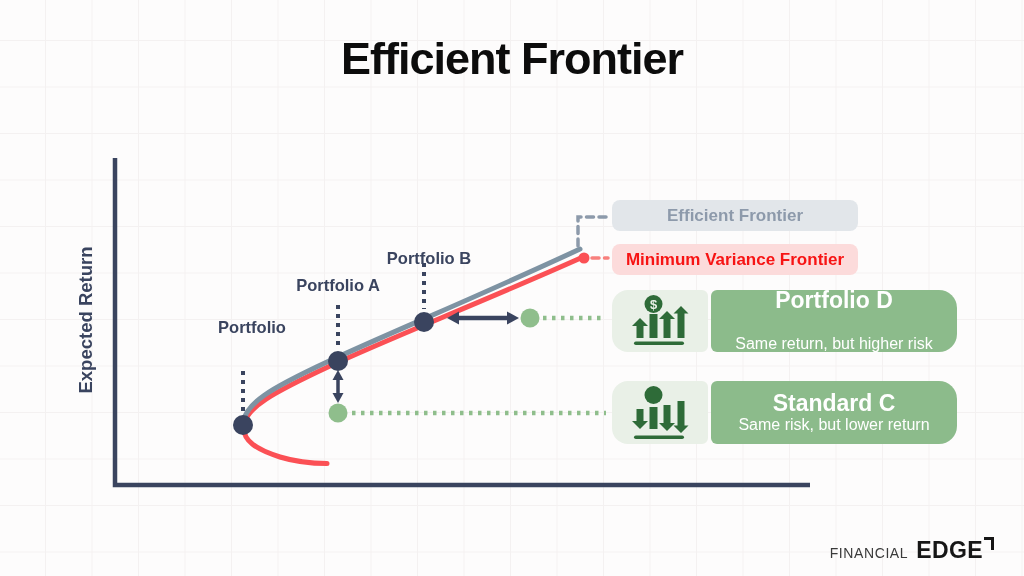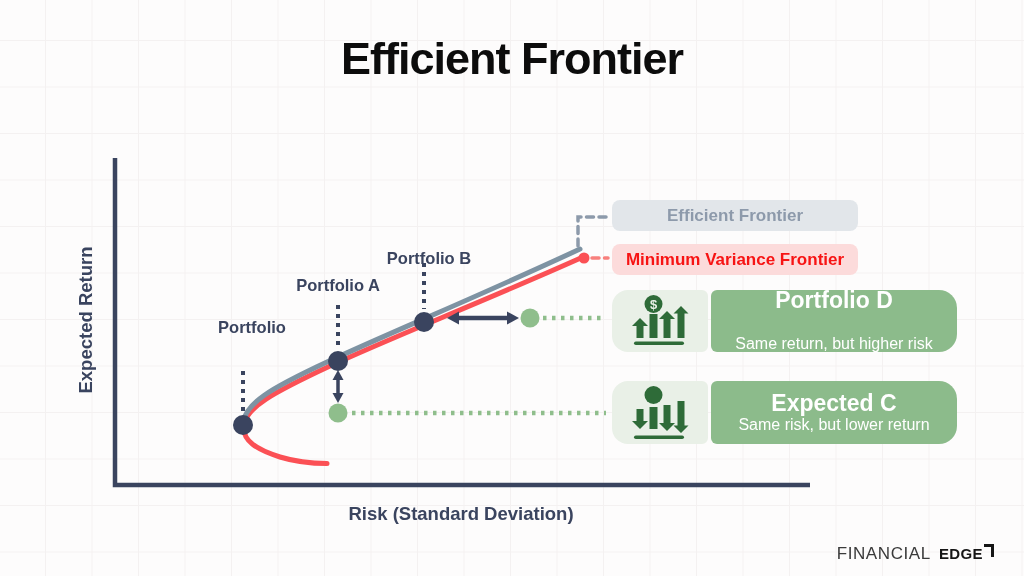--- a/index.html
+++ b/index.html
@@ -51,22 +51,22 @@
   .pbox{
     position:absolute;left:711px;width:246px;background:#8cbb8b;color:#ffffff;
     border-radius:6px 18px 18px 6px;
     display:flex;flex-direction:column;align-items:center;justify-content:center;
   }
   .pbox.d{top:290px;height:62px;gap:22px;}
   .pbox.c{top:381px;height:63px;}
   .pbox .name{font-size:23px;font-weight:800;line-height:1.1;}
   .pbox .desc{font-size:16px;font-weight:400;line-height:1.15;}
   .logo{position:absolute;right:30px;bottom:12px;white-space:nowrap;}
-  .logo .lg1{font-size:17px;font-weight:400;letter-spacing:0.6px;color:#3a3a3a;}
-  .logo .lg2{font-size:15px;font-weight:700;letter-spacing:0.4px;color:#161616;padding-left:8px;}
+  .logo .lg1{font-size:14px;font-weight:400;letter-spacing:0.6px;color:#3a3a3a;}
+  .logo .lg2{font-size:23px;font-weight:700;letter-spacing:0.4px;color:#161616;padding-left:8px;}
   .logo .lgmark{
     display:inline-block;width:7px;height:10px;
     border-top:3px solid #161616;border-right:3px solid #161616;
     vertical-align:top;margin-top:0px;margin-left:1px;
   }
 </style>
 </head>
 <body>
 
 <div class="stage">
@@ -106,21 +106,20 @@
 
     <circle cx="243" cy="425" r="10" fill="#3a445f"></circle>
     <circle cx="338" cy="361" r="10" fill="#3a445f"></circle>
     <circle cx="424" cy="322" r="10" fill="#3a445f"></circle>
     <circle cx="584" cy="258" r="5.5" fill="#fb5055"></circle>
     <circle cx="530" cy="318" r="9.5" fill="#8fbe8c"></circle>
     <circle cx="338" cy="413" r="9.5" fill="#8fbe8c"></circle>
   </svg>
 
   <div class="ylabel">Expected Return</div>
-  <div class="xlabel">Risk (Standard Deviation)</div>
 
   <div class="plabel b">Portfolio B</div>
   <div class="plabel a">Portfolio A</div>
   <div class="plabel mv">
     <div>Portfolio</div>
   </div>
 
   <div class="legend eff">Efficient Frontier</div>
   <div class="legend mvf">Minimum Variance Frontier</div>
 
@@ -144,21 +143,21 @@
     <svg width="60" height="56" viewBox="0 0 58 56" fill="#2e6b38">
       <path d="M9,44 L1,36 L5.5,36 L5.5,24 L12.5,24 L12.5,36 L17,36 Z"></path>
       <circle cx="22.5" cy="10" r="9"></circle>
       <rect x="18.5" y="22" width="8" height="22"></rect>
       <path d="M36,46 L28,38 L32.5,38 L32.5,20 L39.5,20 L39.5,38 L44,38 Z"></path>
       <path d="M50,48 L42.5,40.5 L46.5,40.5 L46.5,16 L53.5,16 L53.5,40.5 L57.5,40.5 Z"></path>
       <rect x="3" y="50.5" width="50" height="3.5" rx="1.75"></rect>
     </svg>
   </div>
   <div class="pbox c">
-    <div class="name">Expected C</div>
+    <div class="name">Standard C</div>
     <div class="desc">Same risk, but lower return</div>
   </div>
 
   <div class="logo">
     <span class="lg1">FINANCIAL</span><span class="lg2">EDGE</span><span class="lgmark"></span>
   </div>
 
 </div>
 
 </body></html>

